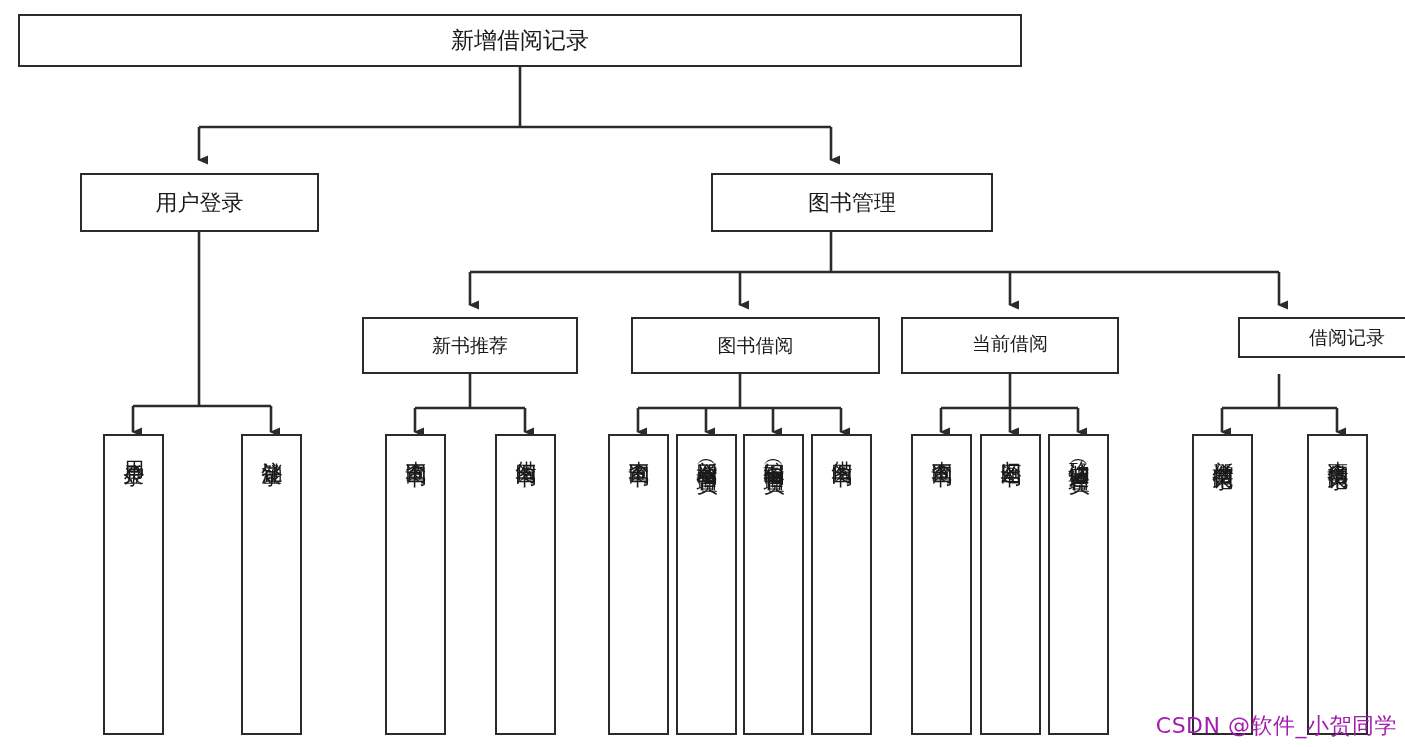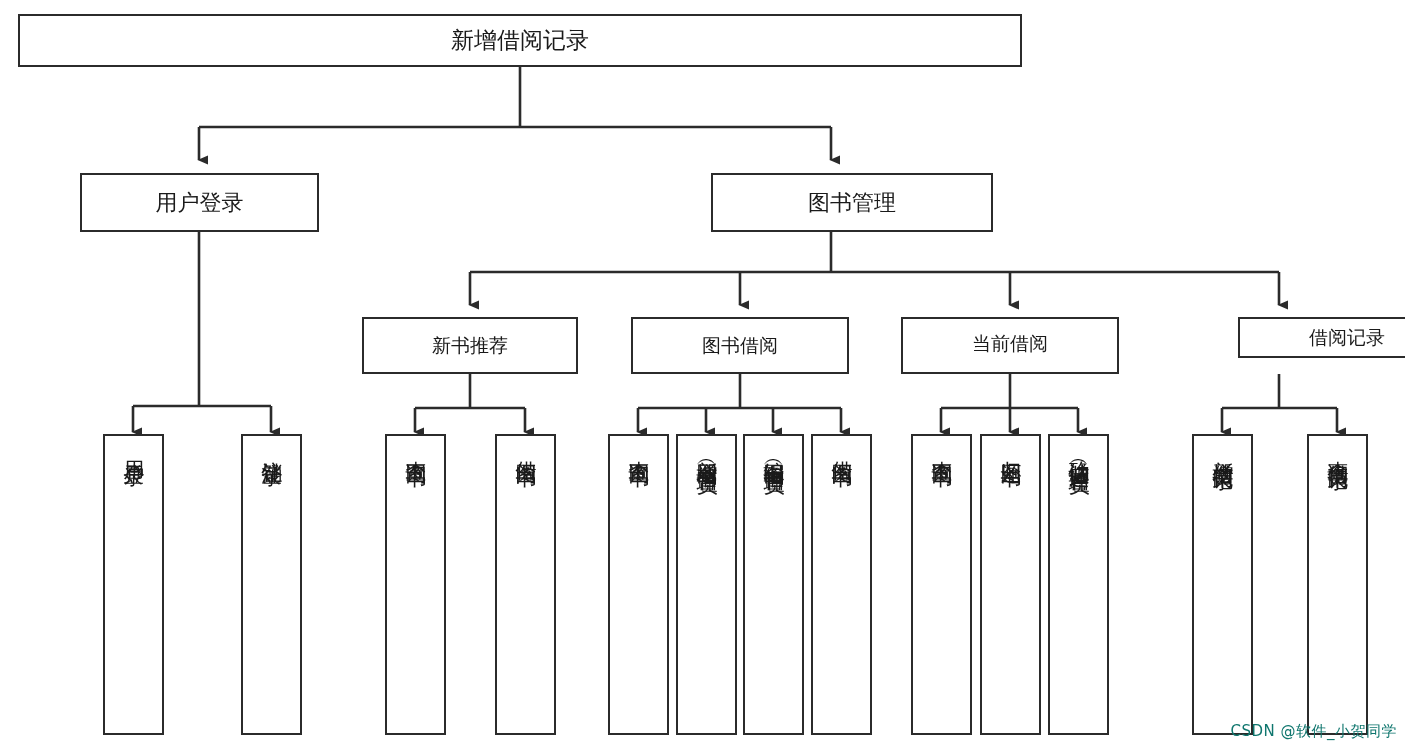--- a/index.html
+++ b/index.html
@@ -54,22 +54,22 @@
     writing-mode: vertical-rl;
     text-orientation: upright;
     font-size: 21px;
     letter-spacing: 2px;
     line-height: 1.1;
   }
   #watermark {
     position: absolute;
     right: 8px;
     bottom: 6px;
-    font-size: 15px;
-    color: #0f766e;
+    font-size: 22px;
+    color: #a21caf;
     letter-spacing: 0.5px;
     z-index: 5;
     white-space: nowrap;
   }
 </style>
 </head>
 <body>
 
 <div id="stage">
 
@@ -131,21 +131,21 @@
   <div class="node lvl-2" style="left:80px; top:173px; width:239px; height:59px;">
     <span class="node-label">用户登录</span>
   </div>
   <div class="node lvl-2" style="left:711px; top:173px; width:282px; height:59px;">
     <span class="node-label">图书管理</span>
   </div>
 
   <div class="node lvl-3" style="left:362px; top:317px; width:216px; height:57px;">
     <span class="node-label">新书推荐</span>
   </div>
-  <div class="node lvl-3" style="left:631px; top:317px; width:218px; height:57px;">
+  <div class="node lvl-3" style="left:631px; top:317px; width:249px; height:57px;">
     <span class="node-label">图书借阅</span>
   </div>
   <div class="node lvl-3" style="left:901px; top:317px; width:218px; height:57px;font-family:Liberation Mono, monospace;">
     <span class="node-label">当前借阅</span>
   </div>
   <div class="node lvl-3" style="left:1238px; top:317px; width:218px; height:41px;">
     <span class="node-label">借阅记录</span>
   </div>
 
   <div class="node leaf" style="left:103px; top:434px; width:61px; height:301px;">

